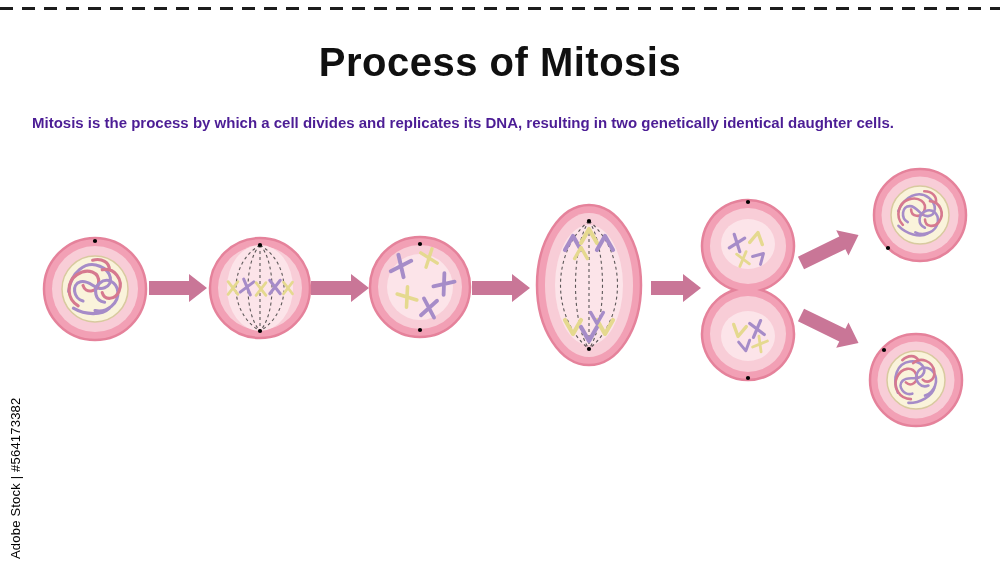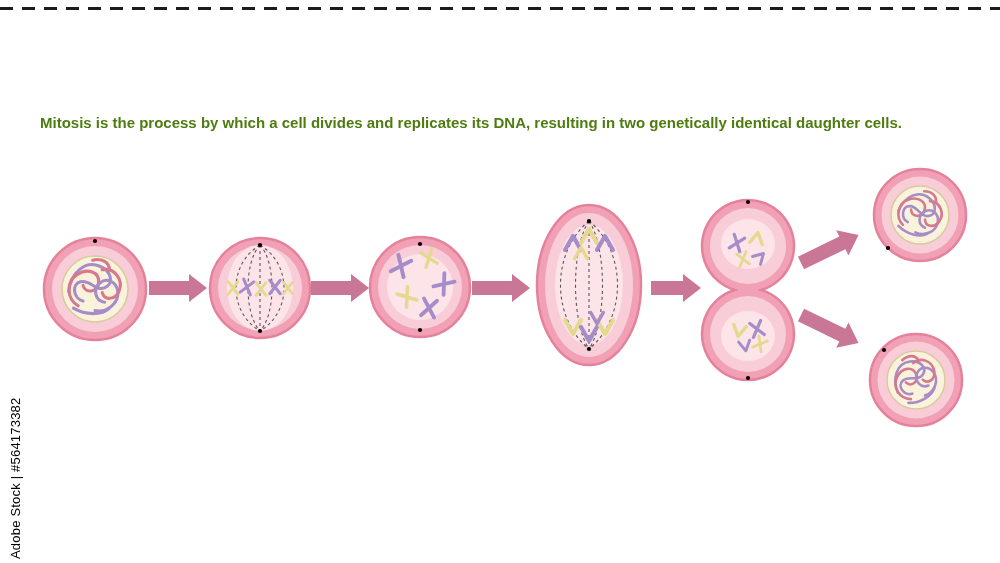--- a/index.html
+++ b/index.html
@@ -8,21 +8,21 @@
 
   .top-dashes{position:absolute;top:7px;left:0;width:100%;height:3px;
     background:repeating-linear-gradient(90deg,#1c1c1c 0 13px,transparent 13px 22px);}
 
   .watermark{position:absolute;left:8px;top:559px;transform-origin:0 0;transform:rotate(-90deg);
     font-size:13px;color:#000;white-space:nowrap;letter-spacing:.2px;}
 
   .title{position:absolute;top:40px;left:0;width:100%;text-align:center;margin:0;
     font-size:40px;font-weight:bold;color:#101010;letter-spacing:.5px;}
 
-  .desc{position:absolute;left:40px;margin:0;font-size:15px;font-weight:bold;color:#4d7c0f;}
+  .desc{position:absolute;left:32px;margin:0;font-size:15px;font-weight:bold;color:#4c1d95;}
   .d1{top:114px;}
   .d2{top:155px;}
 
   .diagram{position:absolute;left:0;top:0;}
 
   
   .c-outer{fill:var(--pink-mid);stroke:var(--pink-dark);stroke-width:2.5;}
   .c-inner{fill:var(--pink-light);stroke:none;}
   .c-core{fill:var(--pink-lighter);stroke:none;}
   .nucleus{fill:var(--cream);stroke:var(--cream-stroke);stroke-width:1.5;}
@@ -40,20 +40,21 @@
 </style>
 </head>
 <body>
 
 <div class="page">
 
   <div class="top-dashes"></div>
 
   <div class="watermark">Adobe Stock | #564173382</div>
 
+  <h1 class="title">Process of Mitosis</h1>
 
   <p class="desc d1">Mitosis is the process by which a cell divides and replicates its DNA, resulting in two genetically identical daughter cells.</p>
 
   <svg class="diagram" width="1000" height="563" viewBox="0 0 1000 563" xmlns="http://www.w3.org/2000/svg">
 
     <defs>
       <g id="chromatin">
         <path class="sq-p" d="M -22 2 C -20 -14 -8 -24 4 -19 C 14 -15 16 -4 8 -1 C 0 2 -4 -8 -12 -6 C -20 -4 -18 8 -10 10"></path>
         <path class="sq-r" d="M -14 14 C -24 8 -24 -6 -15 -12 C -6 -18 4 -14 3 -5 C 2 3 -8 4 -10 -3"></path>
         <path class="sq-p" d="M 0 18 C 10 20 20 12 19 2 C 18 -6 10 -10 4 -5 C -2 0 0 10 8 11"></path>

